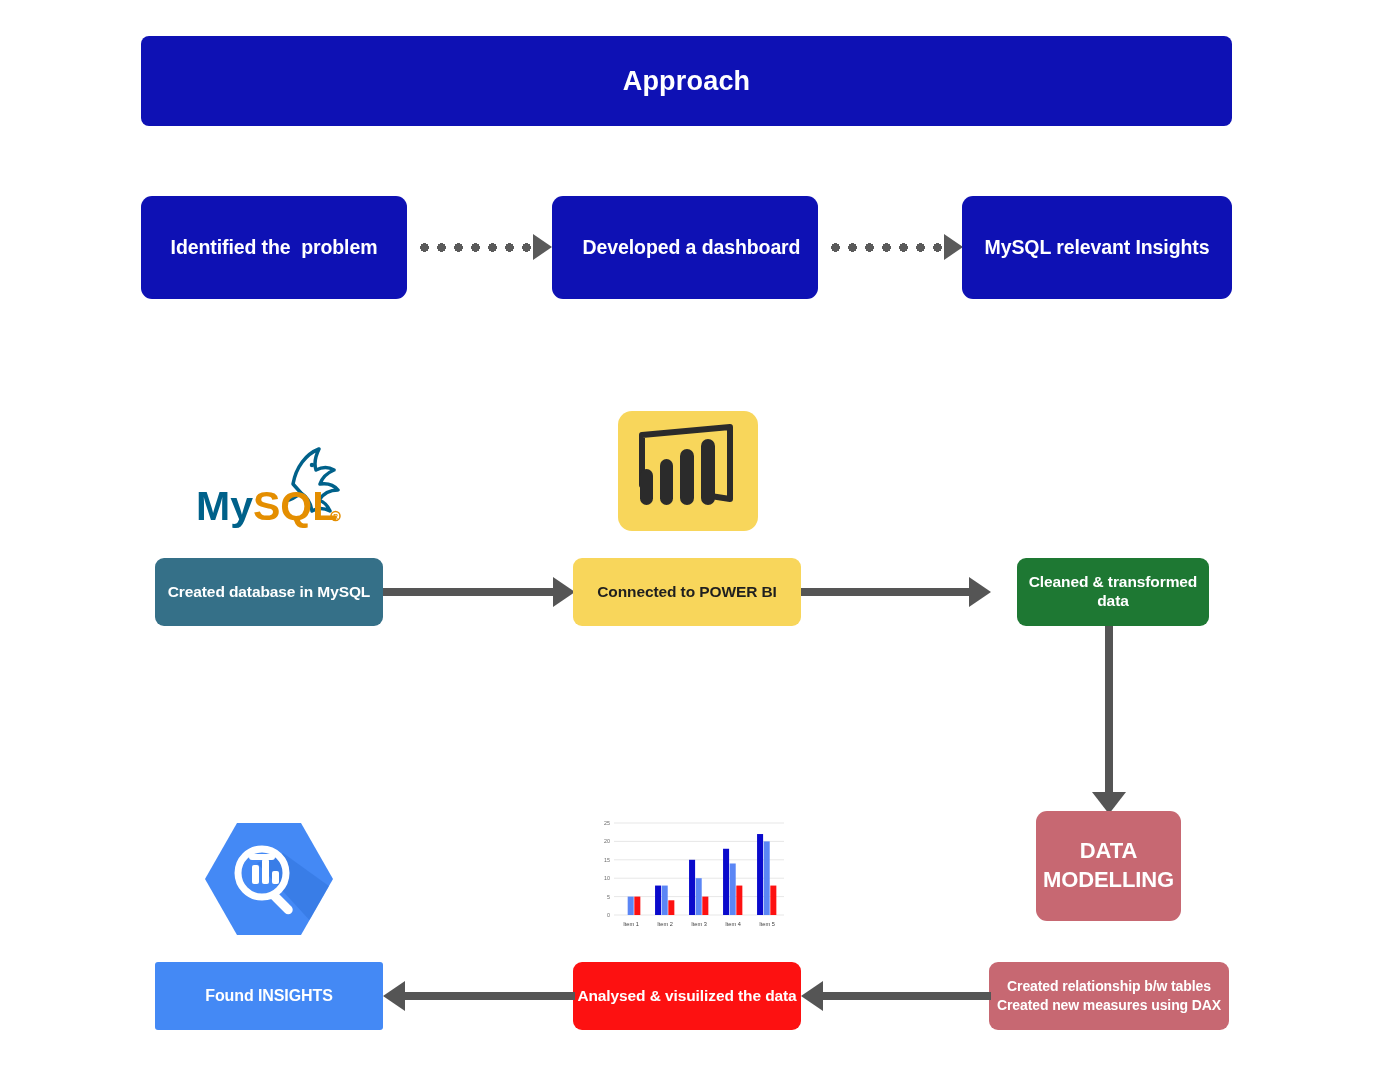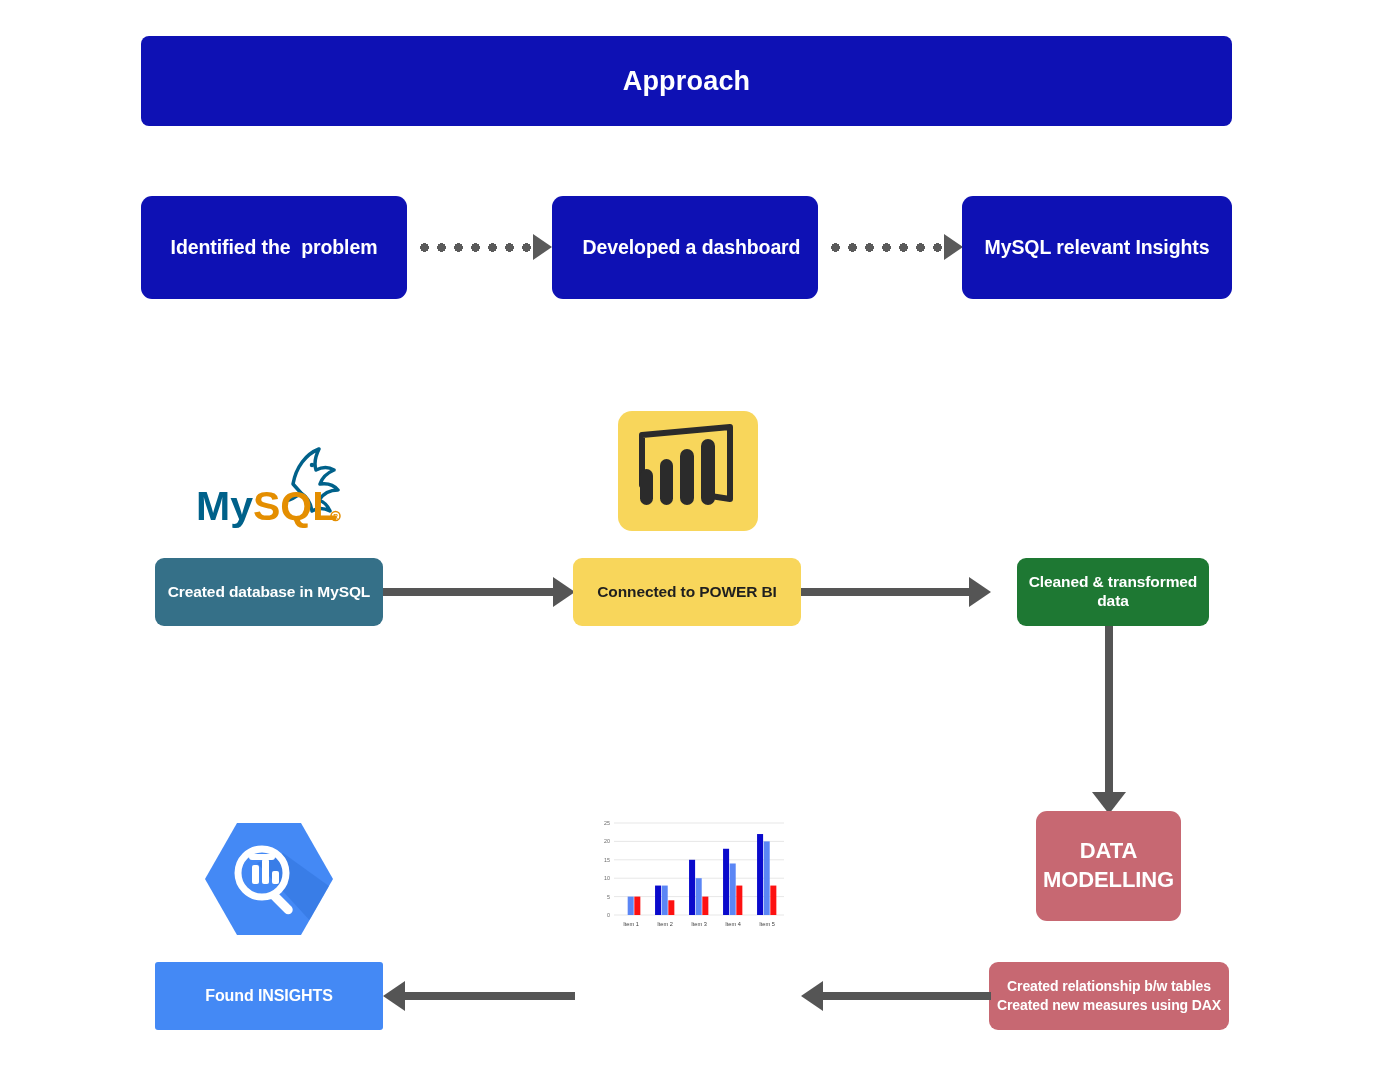--- a/index.html
+++ b/index.html
@@ -301,20 +301,21 @@
         <rect x="137.685" y="50.48" width="6.03" height="51.52" fill="#5B86F5"></rect>
         <rect x="144.315" y="72.56" width="6.03" height="29.439999999999998" fill="#FD1111"></rect>
         <text x="141" y="113" text-anchor="middle" class="cat-lbl">Item 4</text>
         <rect x="165.055" y="21.040000000000006" width="6.03" height="80.96" fill="#0A0ACC"></rect>
         <rect x="171.685" y="28.39999999999999" width="6.03" height="73.60000000000001" fill="#5B86F5"></rect>
         <rect x="178.315" y="72.56" width="6.03" height="29.439999999999998" fill="#FD1111"></rect>
         <text x="175" y="113" text-anchor="middle" class="cat-lbl">Item 5</text>
       </svg>
   </div>
 
+  <div class="box p-analysed">Analysed &amp; visuilized the data</div>
 
   <div class="arrow-h left a-ana-ins">
     <span class="head"></span>
     <span class="shaft"></span>
   </div>
 
   <div class="hex-logo">
     <svg viewBox="0 0 128 120" width="128" height="120" aria-hidden="true">
       <defs>
         <clipPath id="hexclip">

